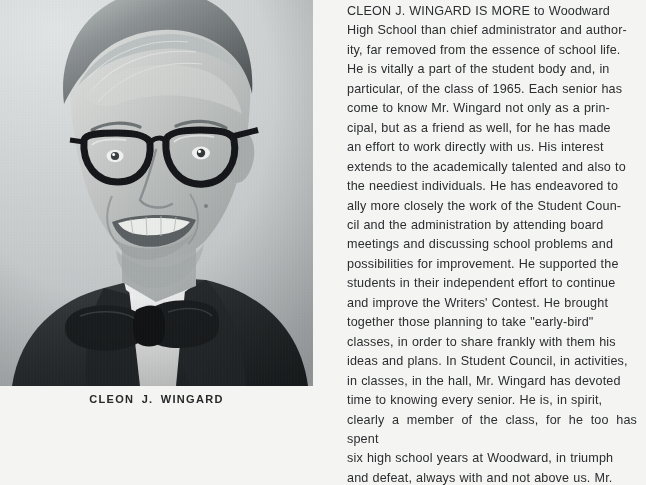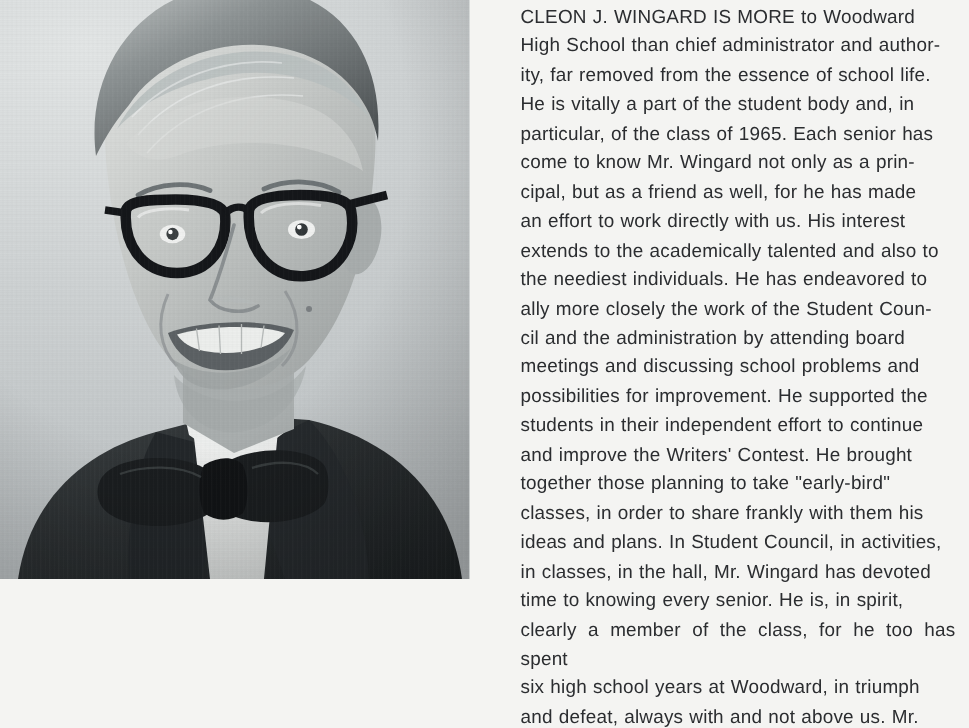--- a/index.html
+++ b/index.html
@@ -216,20 +216,21 @@
           <path d="M80 316 C 96 310, 120 310, 134 318" stroke="#43484a" stroke-width="1.6" fill="none" opacity=".7"></path>
           <path d="M168 312 C 186 306, 204 308, 212 316" stroke="#43484a" stroke-width="1.6" fill="none" opacity=".7"></path>
         </g>
 
         <rect x="0" y="0" width="313" height="386" fill="url(#vign)"></rect>
       </svg>
 
       <div class="grain"></div>
     </div>
 
+    <div class="caption">CLEON J. WINGARD</div>
   </div>
 
   <div class="text-col">
     <div class="body-copy">
       <p>CLEON J. WINGARD IS MORE to Woodward
 High School than chief administrator and author-
 ity, far removed from the essence of school life.
 He is vitally a part of the student body and, in
 particular, of the class of 1965. Each senior has
 come to know Mr. Wingard not only as a prin-

